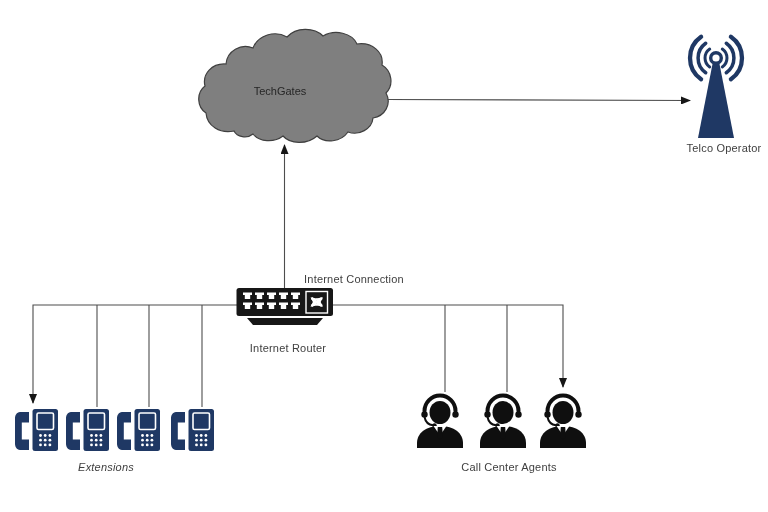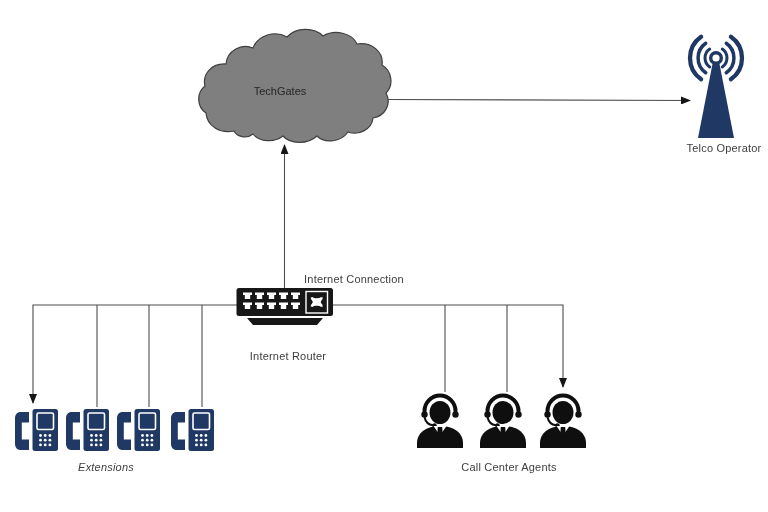--- a/index.html
+++ b/index.html
@@ -119,18 +119,18 @@
   </svg>
 
   <div class="cloud-label">
     <div>TechGates</div>
   </div>
 
   <div class="label" style="left:724px;top:148px;">Telco Operator</div>
 
   <div class="label" style="left:354px;top:241px;margin-top:38px;">Internet Connection</div>
 
-  <div class="label" style="left:288px;top:356px;">Internet Router</div>
+  <div class="label" style="left:288px;top:348px;">Internet Router</div>
 
   <div class="label" style="left:106px;top:467px;font-style:italic;">Extensions</div>
 
   <div class="label" style="left:509px;top:467px;">Call Center Agents</div>
 </div>
 
 </body></html>

